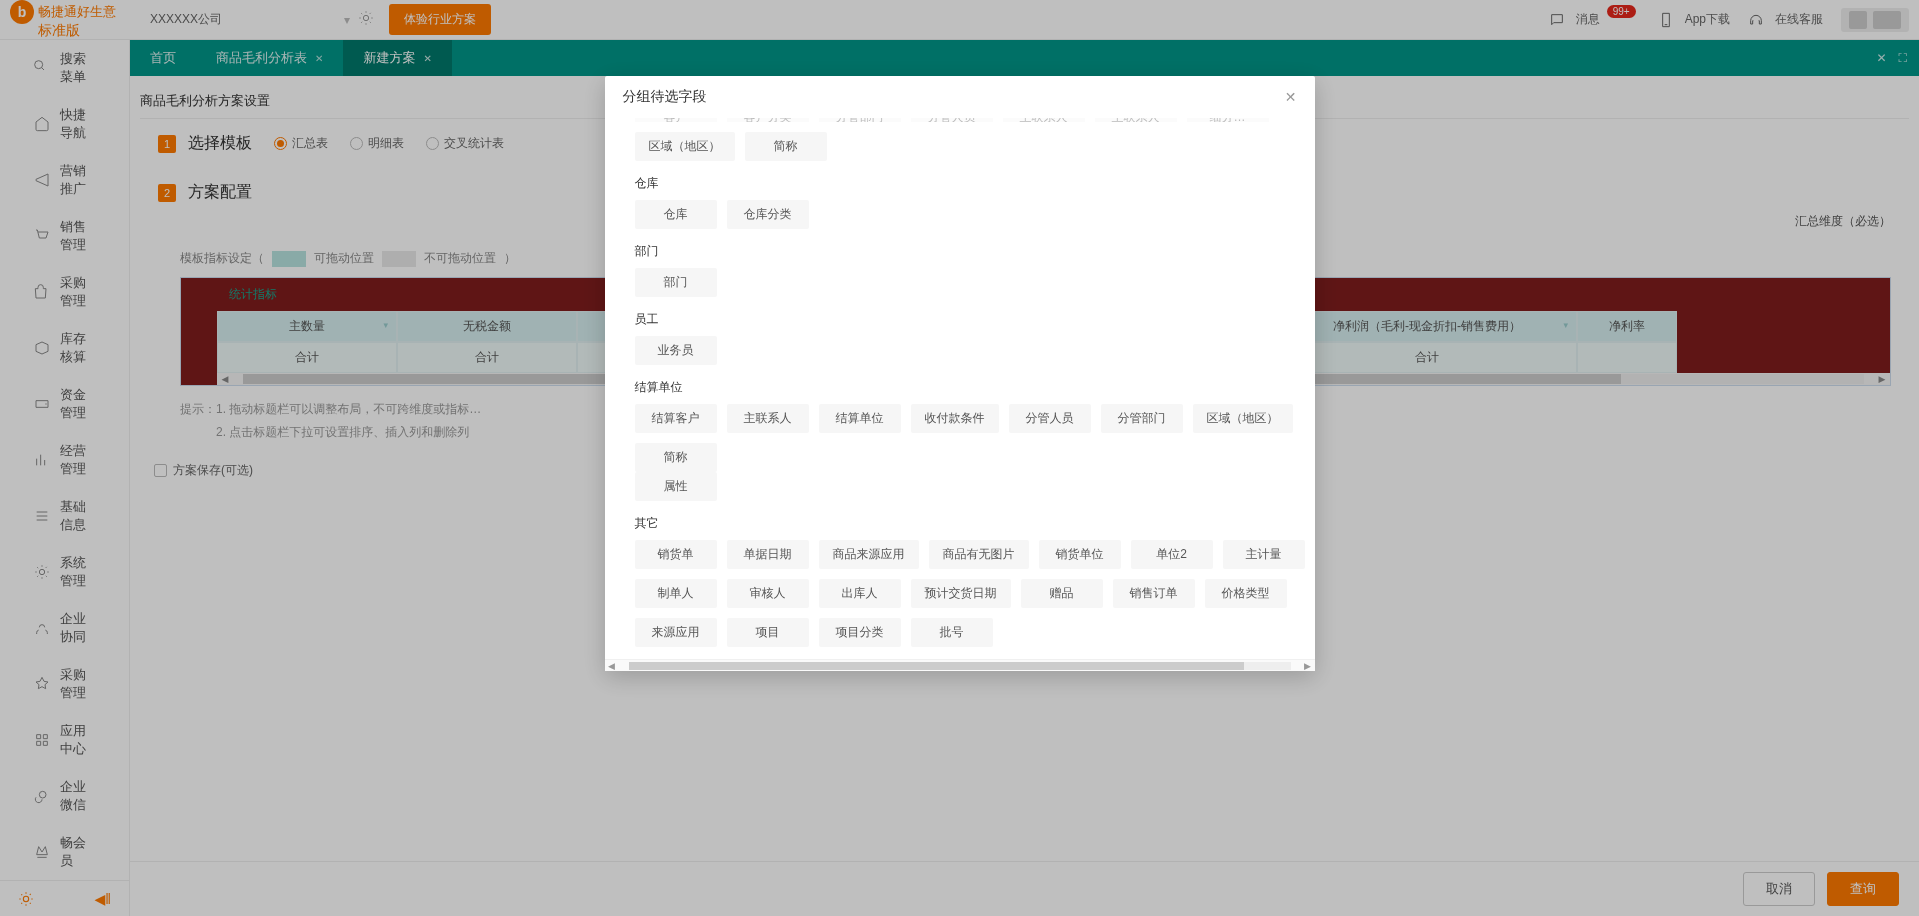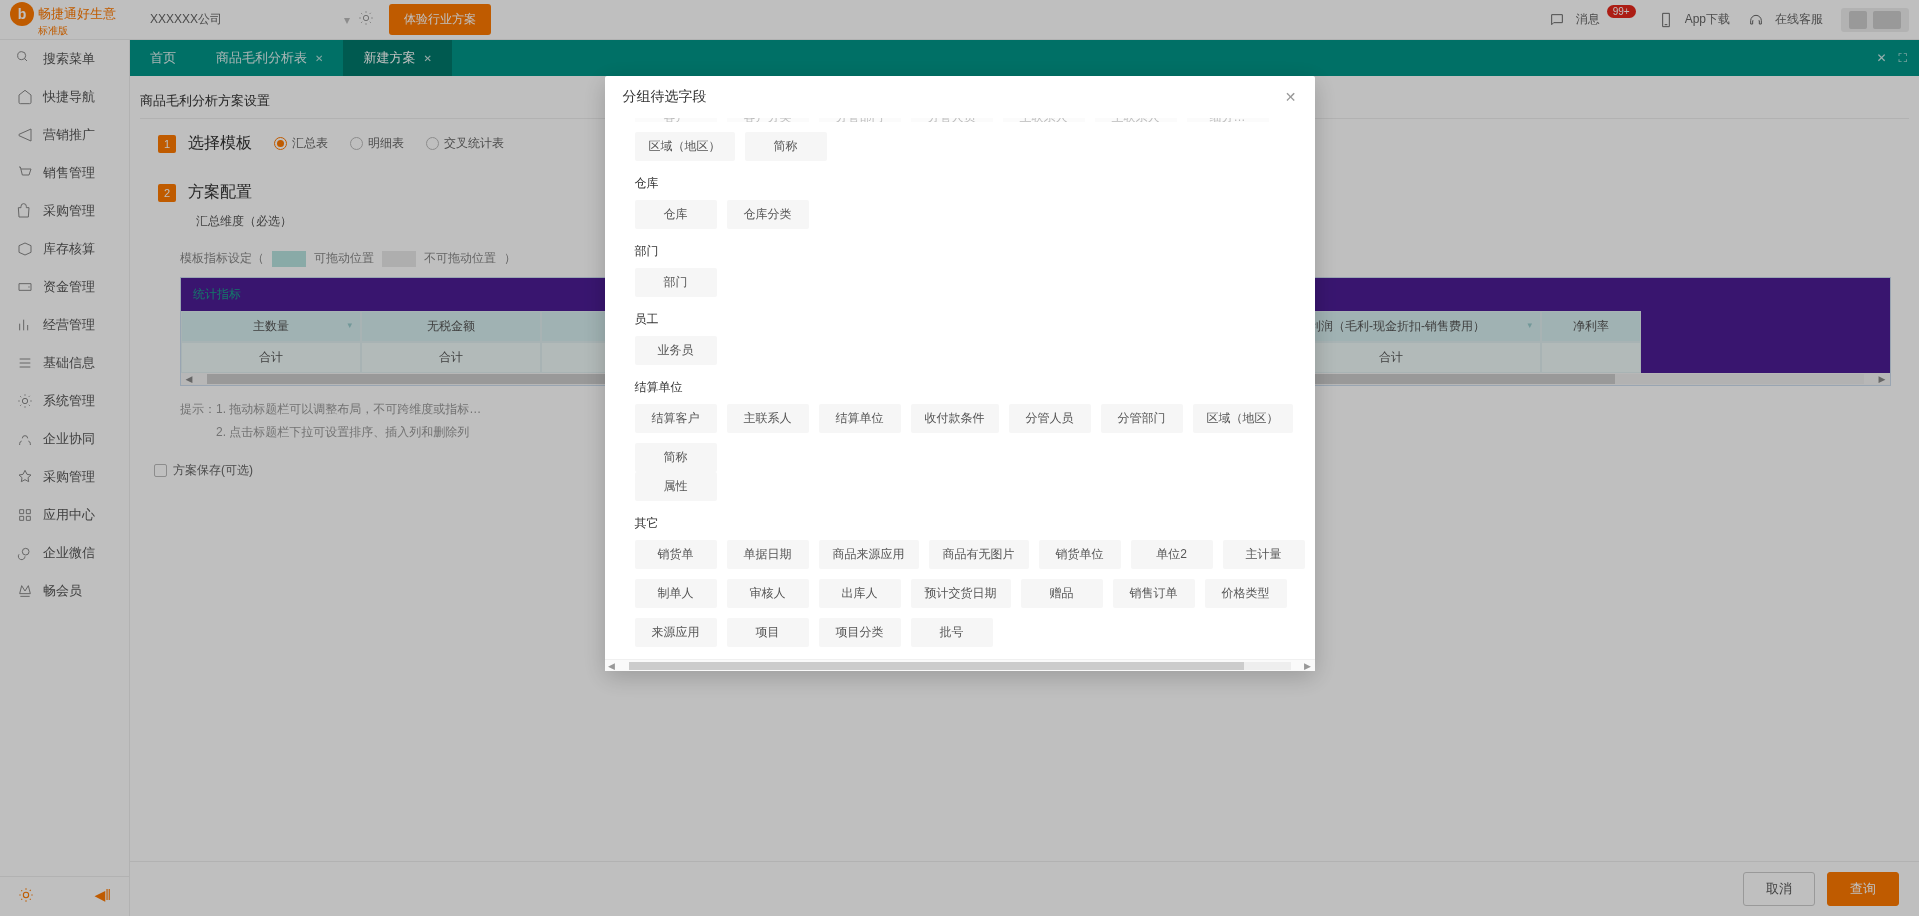--- a/index.html
+++ b/index.html
@@ -3,35 +3,35 @@
 <meta charset="utf-8">
 <style>
 * { margin: 0; padding: 0; box-sizing: border-box; }
 body { font-family: "Microsoft YaHei", Arial, sans-serif; font-size: 12px; background: #f5f5f5; color: #333; overflow: hidden; }
 
 
 .topbar { display: flex; align-items: center; height: 40px; background: #fff; border-bottom: 1px solid #eee; padding: 0 10px; }
 .logo { display: flex; align-items: center; gap: 4px; width: 120px; }
 .logo-icon { width: 24px; height: 24px; background: #ff7a00; border-radius: 50%; display: flex; align-items: center; justify-content: center; color: #fff; font-weight: bold; font-size: 14px; }
 .logo-text { color: #ff7a00; font-size: 13px; font-weight: 500; }
-.logo-sub { font-size: 10px; color: #ff7a00; margin-left: 28px; margin-top: -2px; }
+.logo-sub { font-size: 14px; color: #ff7a00; margin-left: 28px; margin-top: -2px; }
 .company-select { display: flex; align-items: center; gap: 10px; margin-left: 20px; width: 200px; color: #666; }
 .company-select .chev { margin-left: auto; color: #bbb; }
 .gear { color: #999; margin-left: 8px; }
 .btn-primary { background: #ff7a00; color: #fff; border: none; border-radius: 3px; padding: 7px 15px; margin-left: 15px; cursor: pointer; font-size: 12px; }
 .top-right { margin-left: auto; display: flex; align-items: center; gap: 18px; color: #666; }
 .top-link { display: flex; align-items: center; gap: 11px; cursor: pointer; }
 .badge { background: #e6271b; color: #fff; border-radius: 8px; font-size: 10px; padding: 1px 6px; position: relative; top: -8px; left: -4px; }
 .avatar-box { display: flex; align-items: center; gap: 6px; background: #eee; padding: 3px 8px; border-radius: 3px; }
 .avatar { width: 18px; height: 18px; background: #ccc; border-radius: 2px; }
 
 
 .layout { display: flex; height: calc(100vh - 40px); }
 .sidebar { width: 130px; background: #fff; display: flex; flex-direction: column; border-right: 1px solid #eee; }
-.sidebar-item { display: flex; align-items: center; gap: 10px; padding: 10px 17px; color: #555; cursor: pointer; font-size: 13px; }
+.sidebar-item { display: flex; align-items: center; gap: 10px; padding: 10px 34px; color: #555; cursor: pointer; font-size: 13px; }
 .sidebar-icon { width: 16px; height: 16px; display: inline-flex; align-items: center; justify-content: center; color: #888; }
 .sidebar-bottom { margin-top: auto; display: flex; justify-content: space-between; padding: 10px 18px; border-top: 1px solid #eee; color: #ff7a00; }
 
 
 .main { flex: 1; display: flex; flex-direction: column; background: #f0f0f0; position: relative; min-width: 0; }
 .tabs { display: flex; align-items: center; background: #009688; height: 36px; padding: 0; }
 .tab { padding: 0 20px; height: 36px; display: flex; align-items: center; gap: 8px; color: #e0f2f1; cursor: pointer; font-size: 13px; }
 .tab.active { background: #00796b; color: #fff; }
 .tab-close { font-size: 10px; opacity: .8; }
 .tab-right { margin-left: auto; display: flex; gap: 12px; padding-right: 12px; color: #cfeceb; }
@@ -42,30 +42,30 @@
 .step-row { display: flex; align-items: center; gap: 12px; padding: 14px 18px; }
 .step-badge { background: #ff7a00; color: #fff; width: 18px; height: 18px; display: flex; align-items: center; justify-content: center; border-radius: 2px; font-size: 11px; }
 .step-label { font-size: 16px; color: #333; font-weight: 500; }
 .radio-group { display: flex; gap: 22px; align-items: center; margin-left: 10px; }
 .radio { display: flex; align-items: center; gap: 5px; color: #666; cursor: pointer; }
 .radio .circ { width: 13px; height: 13px; border: 1px solid #bbb; border-radius: 50%; display: inline-flex; align-items: center; justify-content: center; }
 .radio.checked .circ { border-color: #ff7a00; }
 .radio.checked .circ::after { content: ""; width: 7px; height: 7px; background: #ff7a00; border-radius: 50%; }
 
 .config-block { padding: 0 18px 10px 40px; }
-.sub-label { color: #555; font-size: 12px; margin: 6px 0 10px 16px; }
+.sub-label { color: #555; font-size: 12px; margin: 6px 0 10px 0; text-align: right; }
 .pink-panel { background: #fbeeee; border: 1px solid #f4d5d5; padding: 20px 40px; display: flex; align-items: center; gap: 20px; color: #888; }
 .req-star { color: #e6271b; margin-right: 2px; }
 .divider-line { width: 30px; height: 1px; background: #999; }
 .template-note { color: #888; padding: 10px 0; display: flex; align-items: center; gap: 8px; }
 .swatch { display: inline-block; width: 34px; height: 16px; vertical-align: middle; }
 .swatch.drag { background: #b7e3df; }
 .swatch.nodrag { background: #e9e9e9; }
 
-.stats-panel { border: 1px solid #cde; background: #4c1d95; position: relative; overflow-x: hidden; }
+.stats-panel { border: 1px solid #cde; background: #7f1d1d; position: relative; overflow-x: hidden; padding-left: 36px; }
 .stats-title { color: #1aa38c; padding: 8px 12px; font-size: 12px; }
 .stats-header, .stats-row { display: flex; min-width: 1500px; }
 .stats-cell { flex: 0 0 180px; text-align: center; padding: 6px 4px; border: 1px solid #e0eff0; background: #eef8f7; color: #555; position: relative; }
 .stats-cell.wide { flex: 0 0 300px; }
 .stats-header .stats-cell { background: #d6eeef; }
 .cell-chev { position: absolute; right: 8px; top: 8px; color: #9cc; font-size: 9px; }
 .h-scroll { height: 12px; background: #f5f5f5; display: flex; align-items: center; }
 .h-track { flex: 1; height: 10px; background: #eee; position: relative; margin: 0 10px; }
 .h-thumb { position: absolute; left: 0; width: 85%; height: 10px; background: #ccc; }
 .h-arrow { width: 16px; text-align: center; color: #888; font-size: 9px; }

